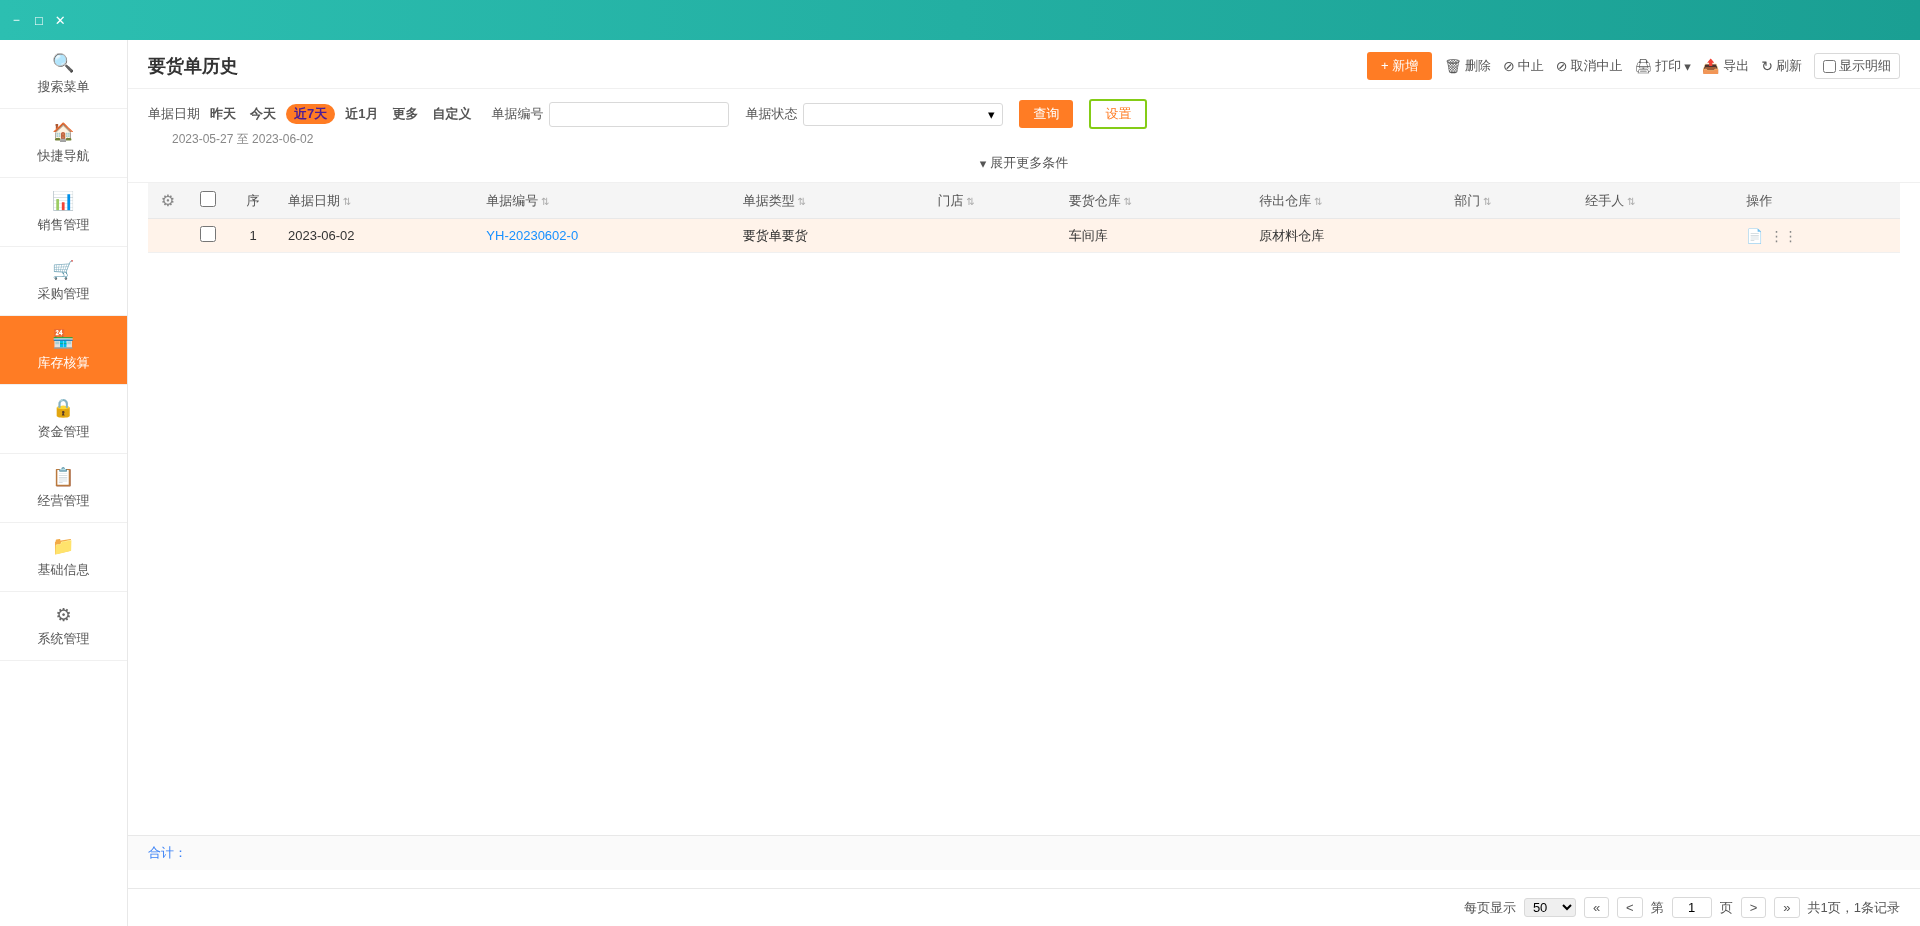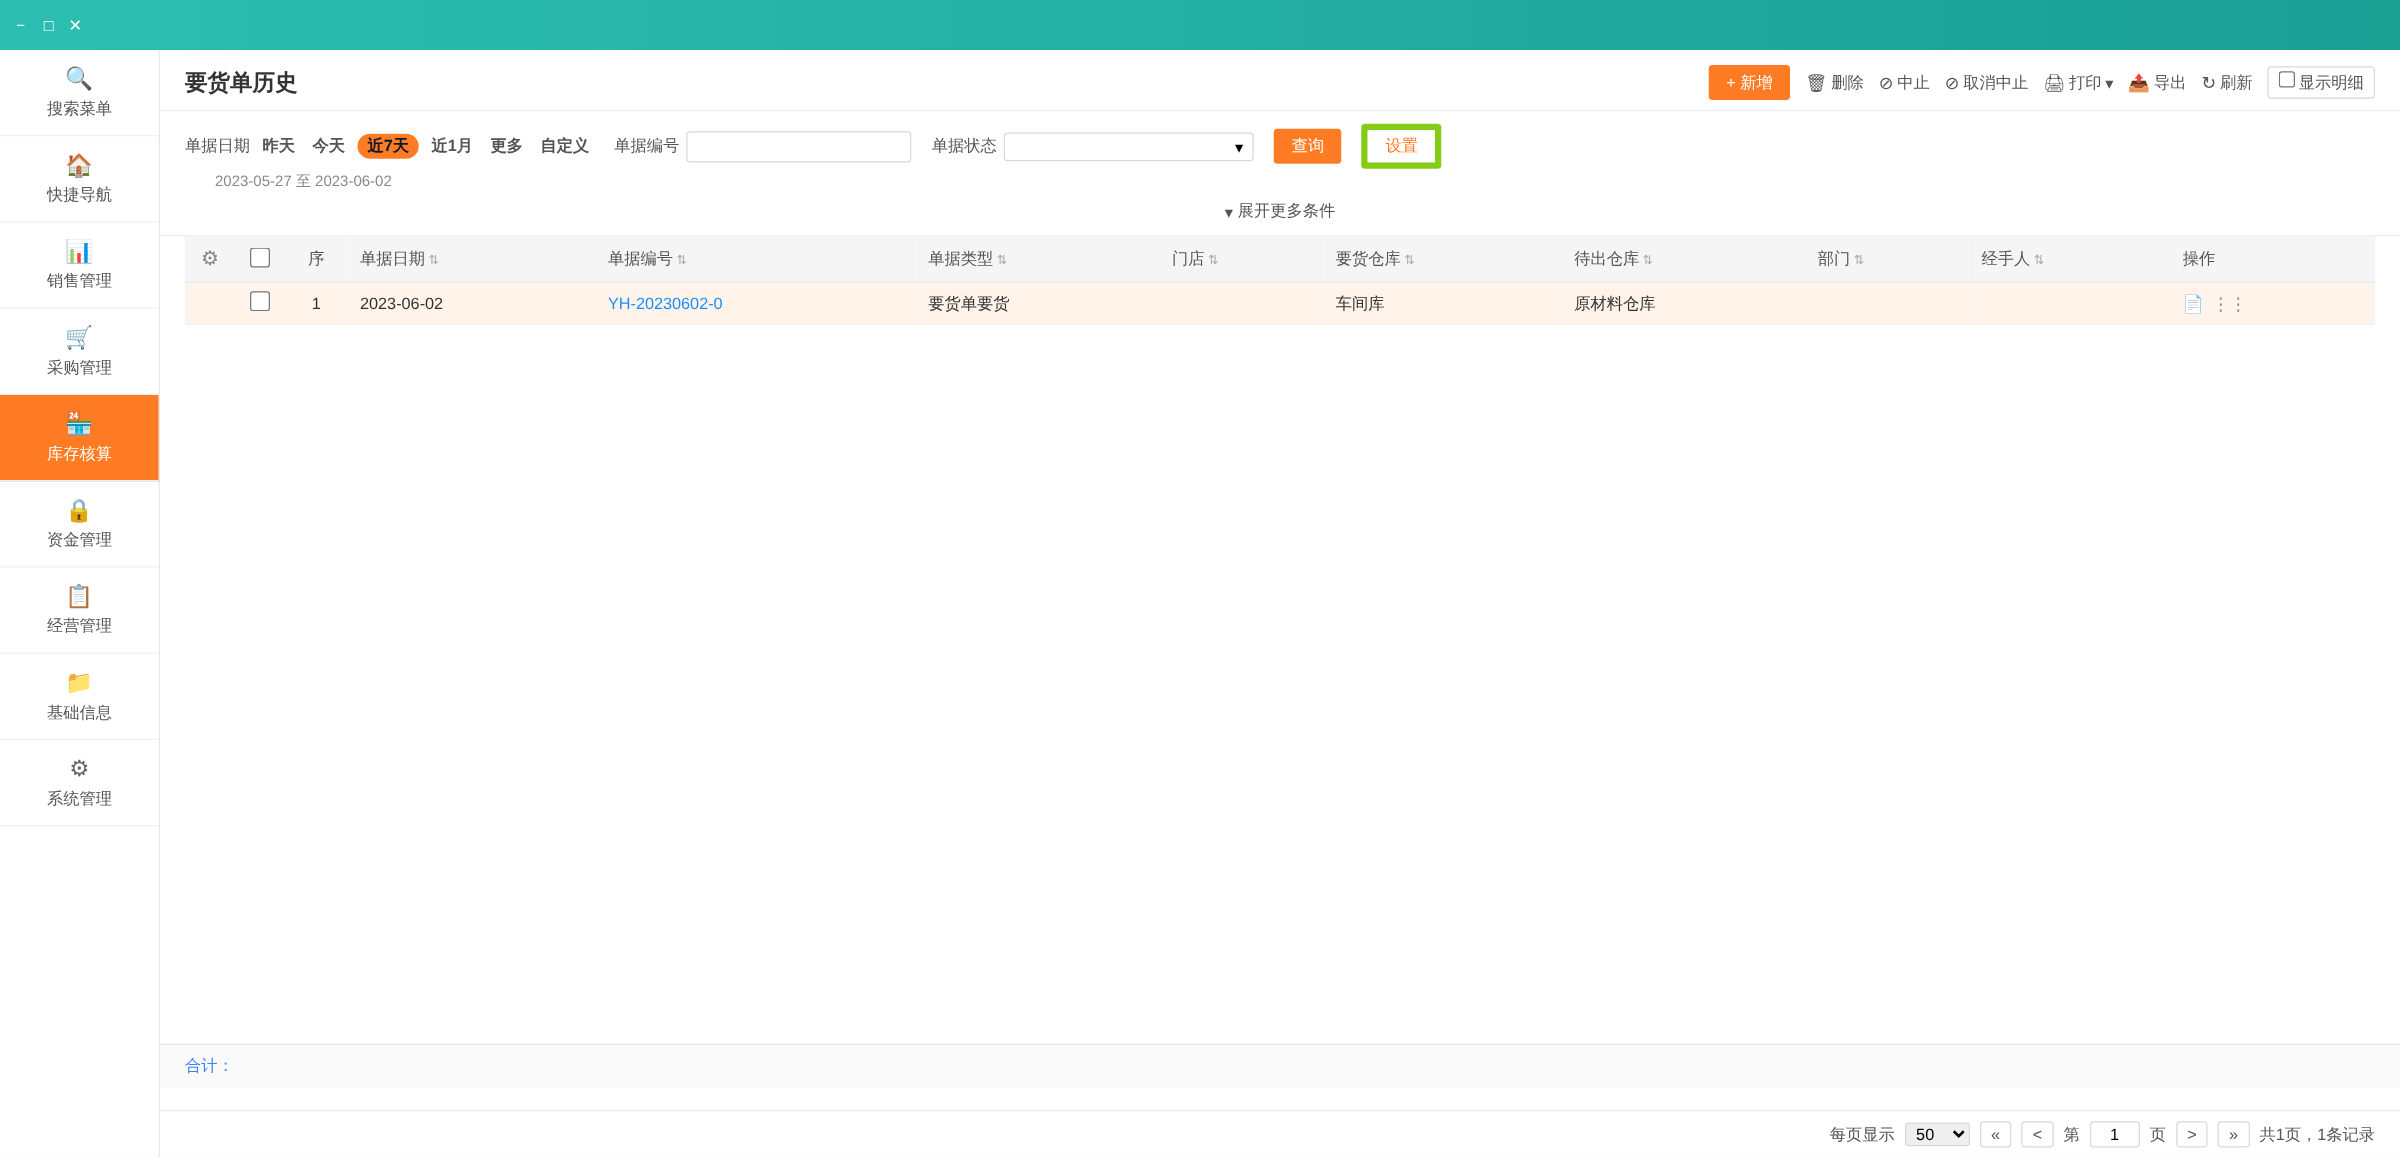--- a/index.html
+++ b/index.html
@@ -127,29 +127,29 @@
       color: white;
       border: none;
       padding: 5px 14px;
       border-radius: 3px;
       cursor: pointer;
       font-size: 13px;
     }
     .btn-secondary {
       background: white;
       color: #ff7c24;
-      border: 5px solid #84cc16;
+      border: 2px solid #84cc16;
       padding: 4px 14px;
       border-radius: 3px;
       cursor: pointer;
       font-size: 13px;
     }
     .header-display-btn {
       display: flex;
-      align-items: flex-start;
+      align-items: center;
       gap: 3px;
       cursor: pointer;
       color: #555;
       font-size: 13px;
       border: 1px solid #d9d9d9;
       padding: 3px 8px;
       border-radius: 3px;
     }
 
     
@@ -182,21 +182,21 @@
     .date-shortcut {
       cursor: pointer;
       color: #555;
       font-size: 13px;
       padding: 1px 4px;
       border-radius: 3px;
       font-weight: bold;
     }
     .date-shortcut.active {
       background: #ff7c24;
-      color: #0f172a;
+      color: #4c1d95;
       border-radius: 10px;
       padding: 1px 8px;
     }
     .date-range-text {
       color: #888;
       font-size: 12px;
       margin-top: 2px;
     }
     .filter-input {
       border: 1px solid #d9d9d9;

